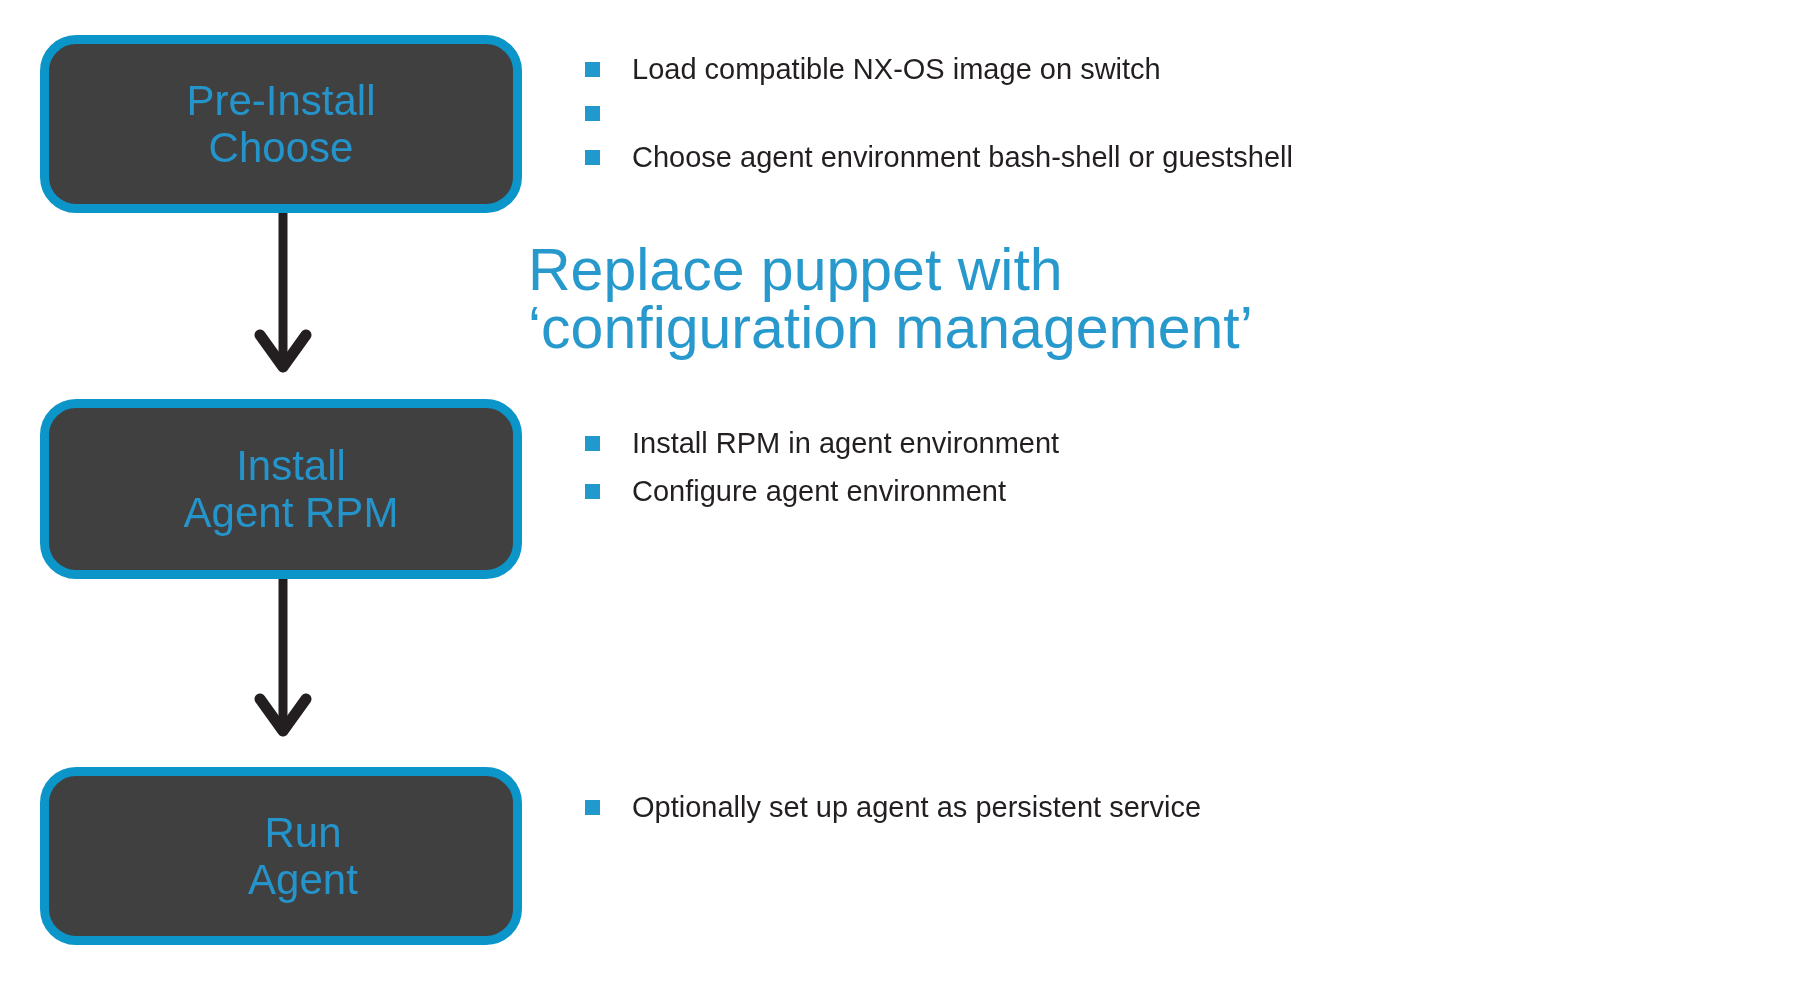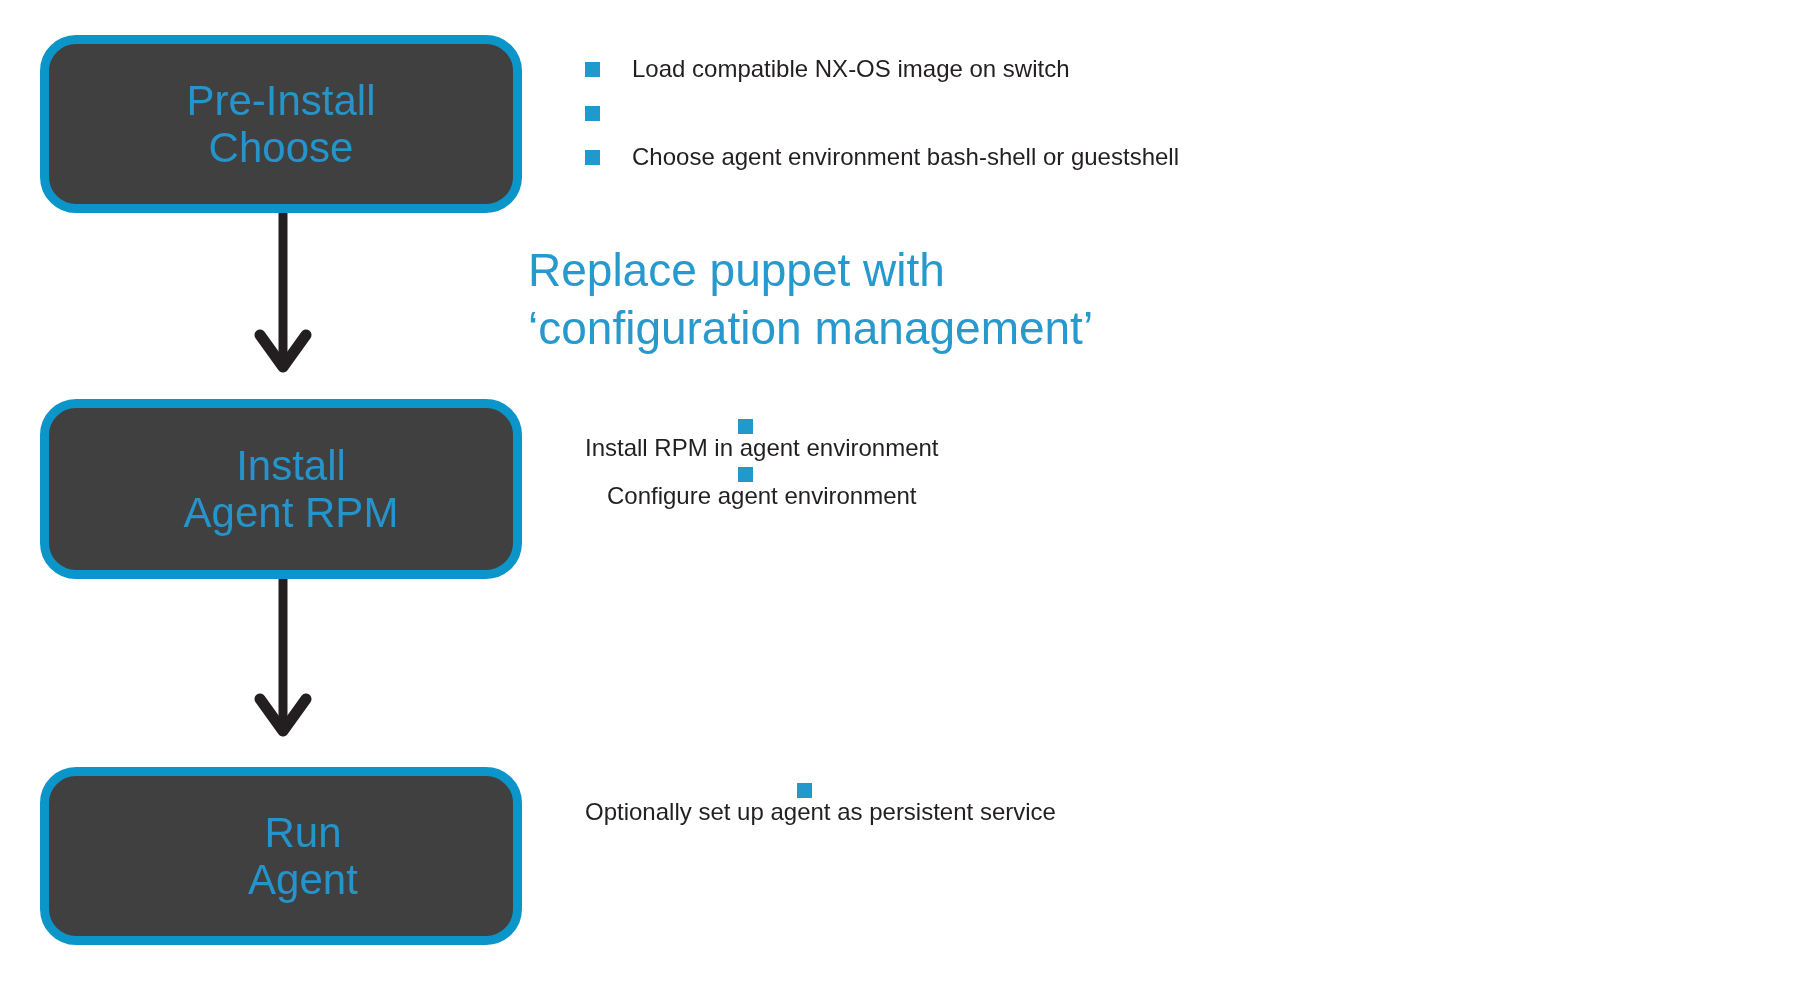--- a/index.html
+++ b/index.html
@@ -47,39 +47,39 @@
 
   
   .bullet-list { position: absolute; left: 585px; }
   .list1 { top: 47px; }
   .list2 { top: 419px; }
   .list3 { top: 783px; }
   .bullet-row {
     display: flex;
     align-items: center;
     height: 44px;
-    font-size: 24px;
+    font-size: 29px;
     color: #231f20;
     white-space: nowrap;
   }
-  .list2 .bullet-row, .list3 .bullet-row { height: 48px; flex-direction: column; }
+  .list2 .bullet-row, .list3 .bullet-row { height: 48px; }
   .bullet-sq {
     width: 15px;
     height: 15px;
     background: #2199cc;
     margin-right: 32px;
     flex: none;
   }
 
   
   .callout {
     position: absolute;
     left: 528px;
     top: 241px;
-    font-size: 46px;
+    font-size: 59px;
     line-height: 58px;
     color: #2899cc;
     white-space: nowrap;
   }
 </style>
 </head>
 <body>
 
 <div class="canvas">
 

